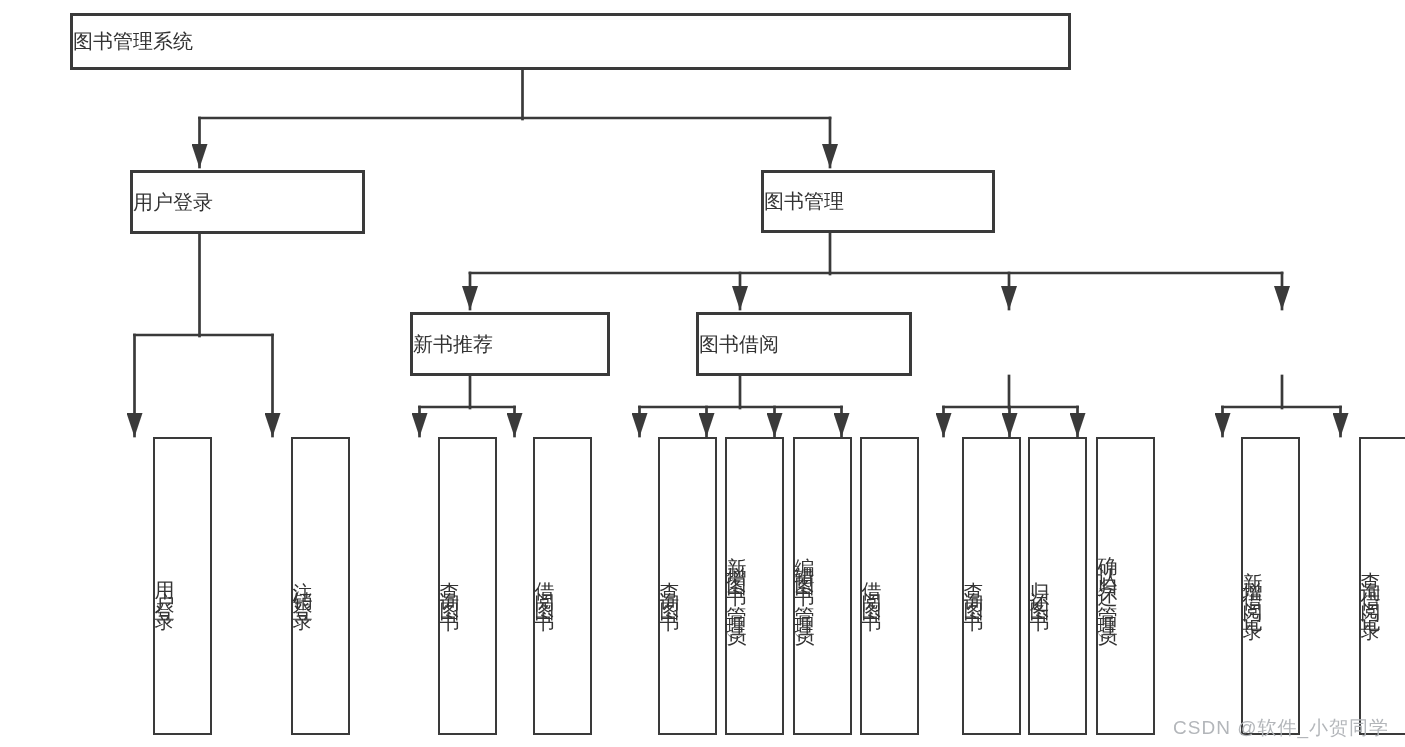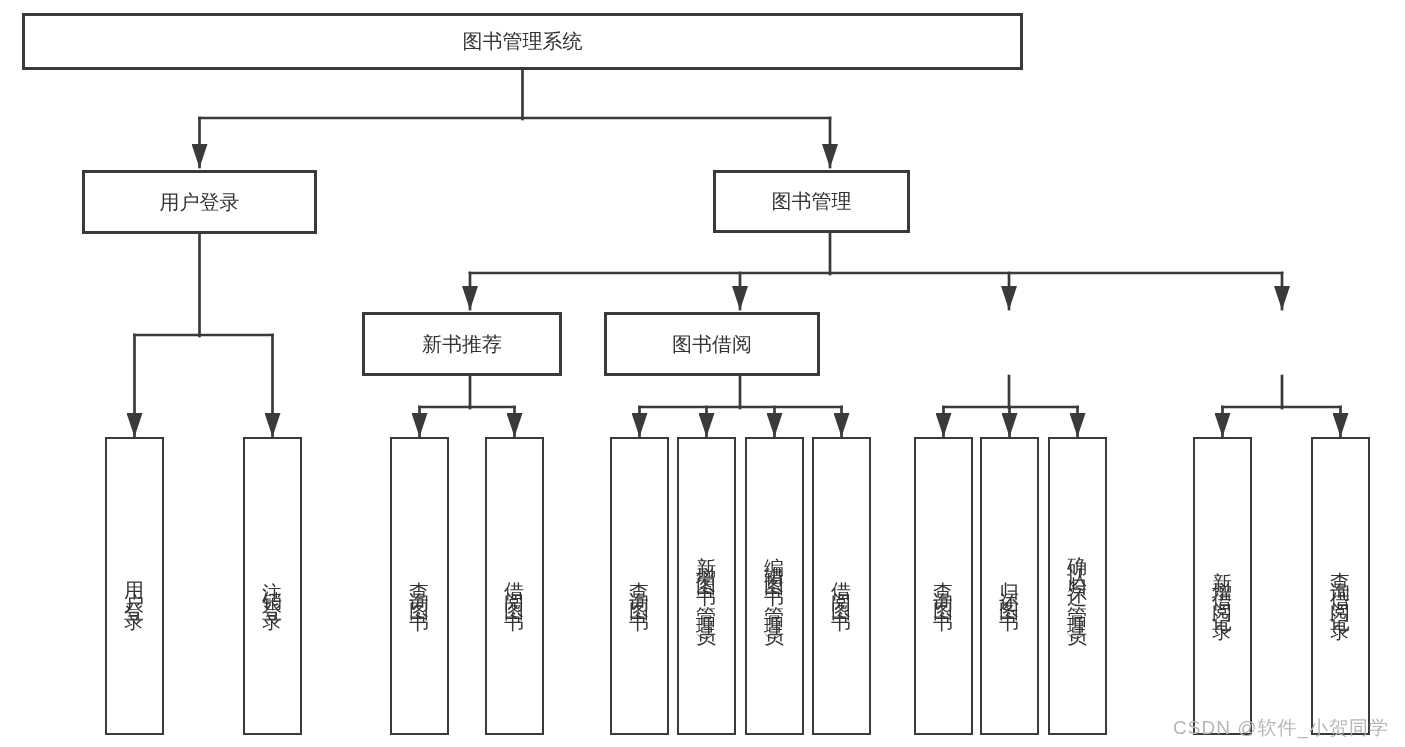--- a/index.html
+++ b/index.html
@@ -16,22 +16,23 @@
     font-family: "Liberation Sans", "DejaVu Sans", sans-serif;
     overflow: hidden;
   }
   .canvas { position: relative; width: 1405px; height: 747px; }
   .connectors { position: absolute; left: 0; top: 0; z-index: 1; }
   .connectors .wire { stroke: var(--line); stroke-width: 2.7; fill: none; stroke-linecap: square; }
   .connectors marker path { fill: var(--line); stroke: none; }
   .box {
     position: absolute; box-sizing: border-box;
     background: #ffffff; border: 3px solid var(--box-border);
-    display: flex; align-items: center; justify-content: center;
+    display: flex; align-items: center; 
     z-index: 2;
+    margin-left: 48px;
   }
   .box.h { height: 64px; }
   .box.v { top: 437px; width: 59px; height: 298px; border-width: 2.5px; }
   .label {
     font-size: 20px; color: var(--text); white-space: nowrap;
   }
   .vlabel {
     writing-mode: vertical-rl; text-orientation: mixed;
     font-size: 20px; letter-spacing: 10px; line-height: 1;
     color: var(--text);
@@ -102,28 +103,28 @@
     </g>
   </svg>
 
   <div class="box h" style="left:22px;top:13px;width:1001px;height:57px">
     <span class="label">图书管理系统</span>
   </div>
 
   <div class="box h" style="left:82px;top:170px;width:235px">
     <span class="label">用户登录</span>
   </div>
-  <div class="box h" style="left:713px;top:170px;width:197px;height:63px">
+  <div class="box h" style="left:713px;top:170px;width:234px;height:63px">
     <span class="label">图书管理</span>
   </div>
 
   <div class="box h" style="left:362px;top:312px;width:200px">
     <span class="label">新书推荐</span>
   </div>
-  <div class="box h" style="left:604px;top:312px;width:216px">
+  <div class="box h" style="left:648px;top:312px;width:216px">
     <span class="label">图书借阅</span>
   </div>
 
   <div class="box v" style="left:105px">
     <span class="vlabel">用户登录</span>
   </div>
   <div class="box v" style="left:243px">
     <span class="vlabel">注销登录</span>
   </div>
 

